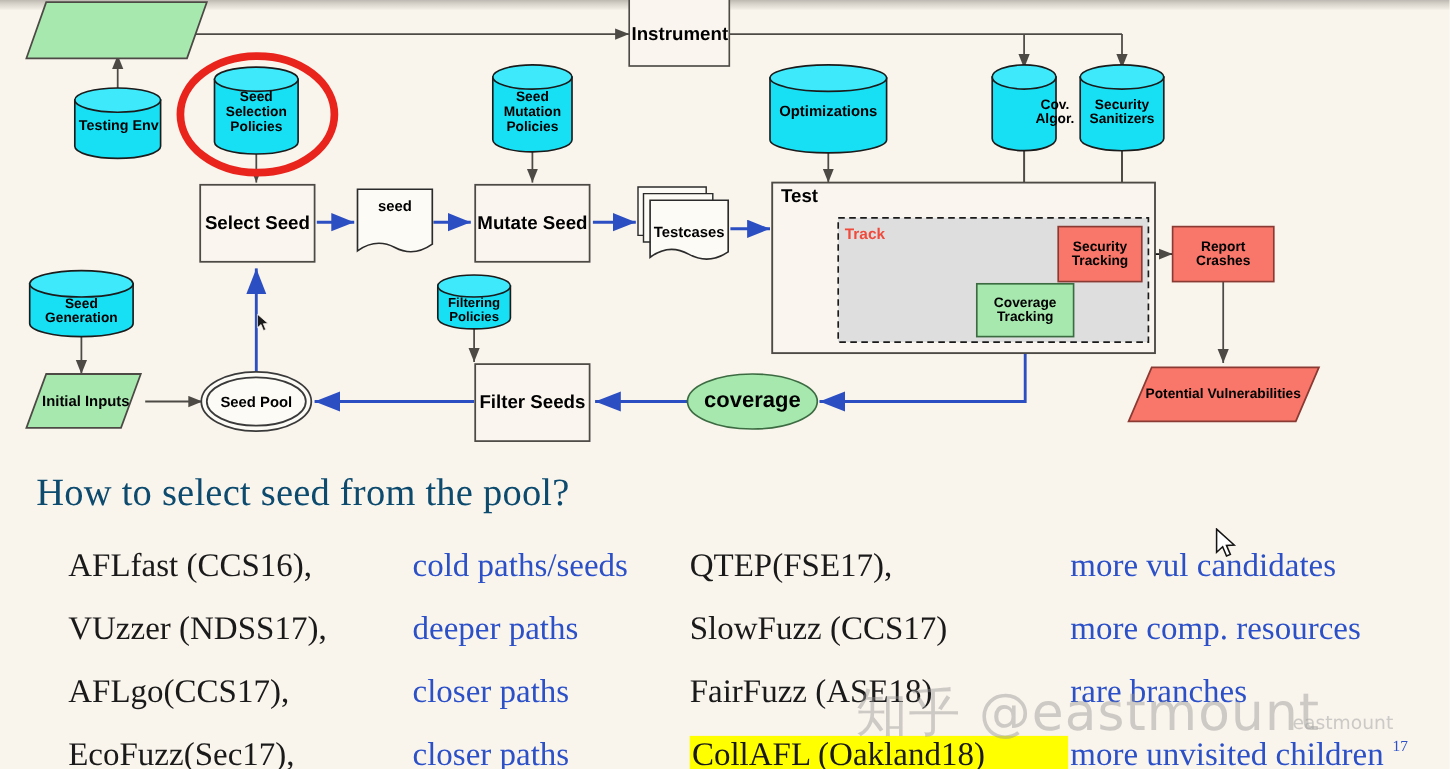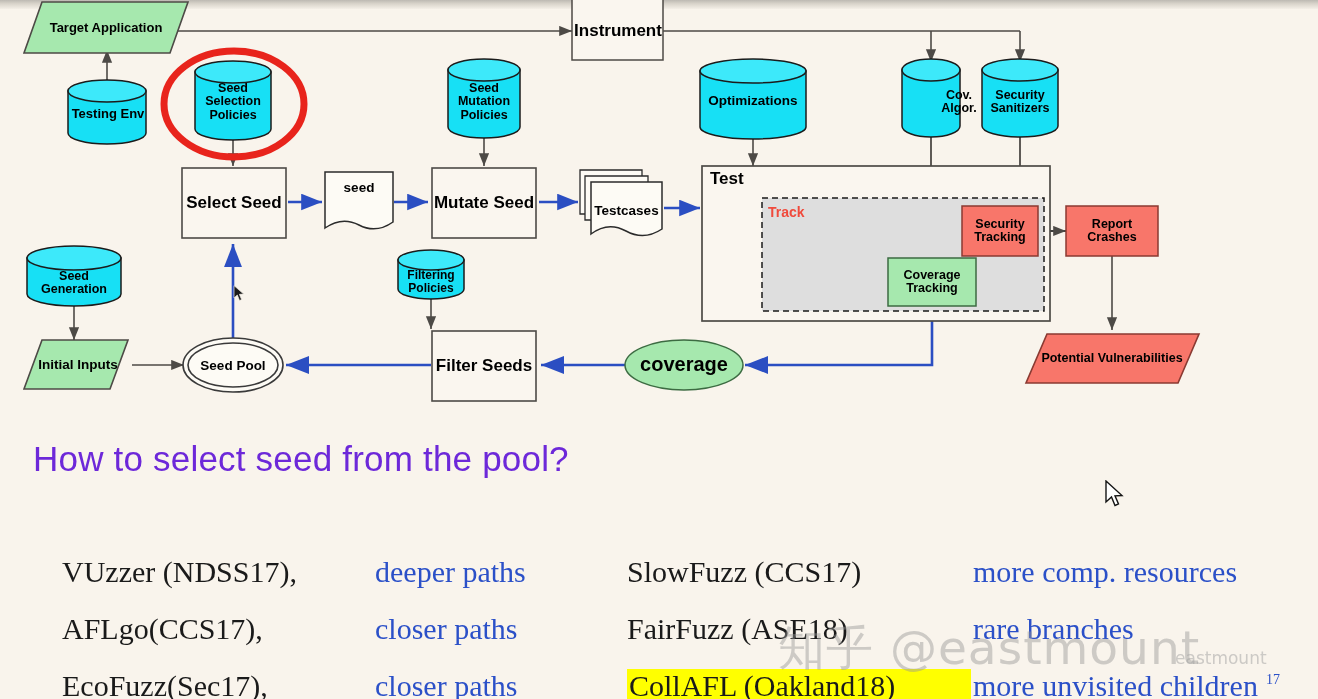--- a/index.html
+++ b/index.html
@@ -50,25 +50,24 @@
     top: 418px;
     width: 1318px;
     height: 281px;
     font-family: "Liberation Serif", serif;
   }
   #question {
     position: absolute;
     left: 33px;
     top: 10px;
     font-size: 35px;
-    color: #6d28d9;
-    font-family: Liberation Sans, sans-serif;
+    color: #0c4a6e;
+    font-family: Liberation Serif, serif;
     letter-spacing: 0.2px;
     white-space: nowrap;
-    margin-top: 11px;
   }
   .row {
     position: absolute;
     height: 57px;
     display: flex;
     align-items: center;
     white-space: nowrap;
   }
   .cell {
     display: block;
@@ -265,23 +264,20 @@
       <g>
         <path d="M398,260 L398,289 a33,10 0 0 0 66,0 L464,260 Z" fill="#17e0f5" stroke="#1b1b1b" stroke-width="1.5"></path>
         <ellipse cx="431" cy="260" rx="33" ry="10" fill="#3de9fa" stroke="#1b1b1b" stroke-width="1.5"></ellipse>
       </g>
 
       <rect x="432" y="331" width="104" height="70" fill="#faf6ef" stroke="#4d4a46" stroke-width="1.6"></rect>
 
       <ellipse cx="684" cy="365" rx="59" ry="25" fill="#a6e8ae" stroke="#3c6b42" stroke-width="1.5"></ellipse>
     </svg>
 
-    <div class="node-label" style="left:38px;top:8px;width:136px;height:40px;font-size:13px;">
-      <span>Target Application</span>
-    </div>
     <div class="node-label" style="left:70px;top:96px;width:76px;height:36px;font-size:13px;">
       <span>Testing Env</span>
     </div>
     <div class="node-label" style="left:193px;top:77px;width:80px;height:50px;font-size:12.5px;">
       <span>Seed Selection Policies</span>
     </div>
     <div class="node-label" style="left:575px;top:18px;width:86px;height:26px;font-size:17px;justify-content:center;">
       <span>Instrument</span>
     </div>
     <div class="node-label" style="left:447px;top:78px;width:74px;height:48px;font-size:12.5px;">
@@ -343,20 +339,26 @@
     </div>
     <div class="node-label" style="left:634px;top:354px;width:100px;height:22px;font-size:20px;">
       <span>coverage</span>
     </div>
   </div>
 
   <div id="text-block">
 
     <div id="question">How to select seed from the pool?</div>
 
+    <div class="row" style="top:68px;left:0;width:1318px;">
+      <span class="cell c-name col-a">AFLfast (CCS16),</span>
+      <span class="cell c-desc col-b">cold paths/seeds</span>
+      <span class="cell c-name col-c">QTEP(FSE17),</span>
+      <span class="cell c-desc col-d">more vul candidates</span>
+    </div>
 
     <div class="row" style="top:125px;left:0;width:1318px;">
       <span class="cell c-name col-a">VUzzer (NDSS17),</span>
       <span class="cell c-desc col-b">deeper paths</span>
       <span class="cell c-name col-c">SlowFuzz (CCS17)</span>
       <span class="cell c-desc col-d">more comp. resources</span>
     </div>
 
     <div class="row" style="top:182px;left:0;width:1318px;">
       <span class="cell c-name col-a">AFLgo(CCS17),</span>

